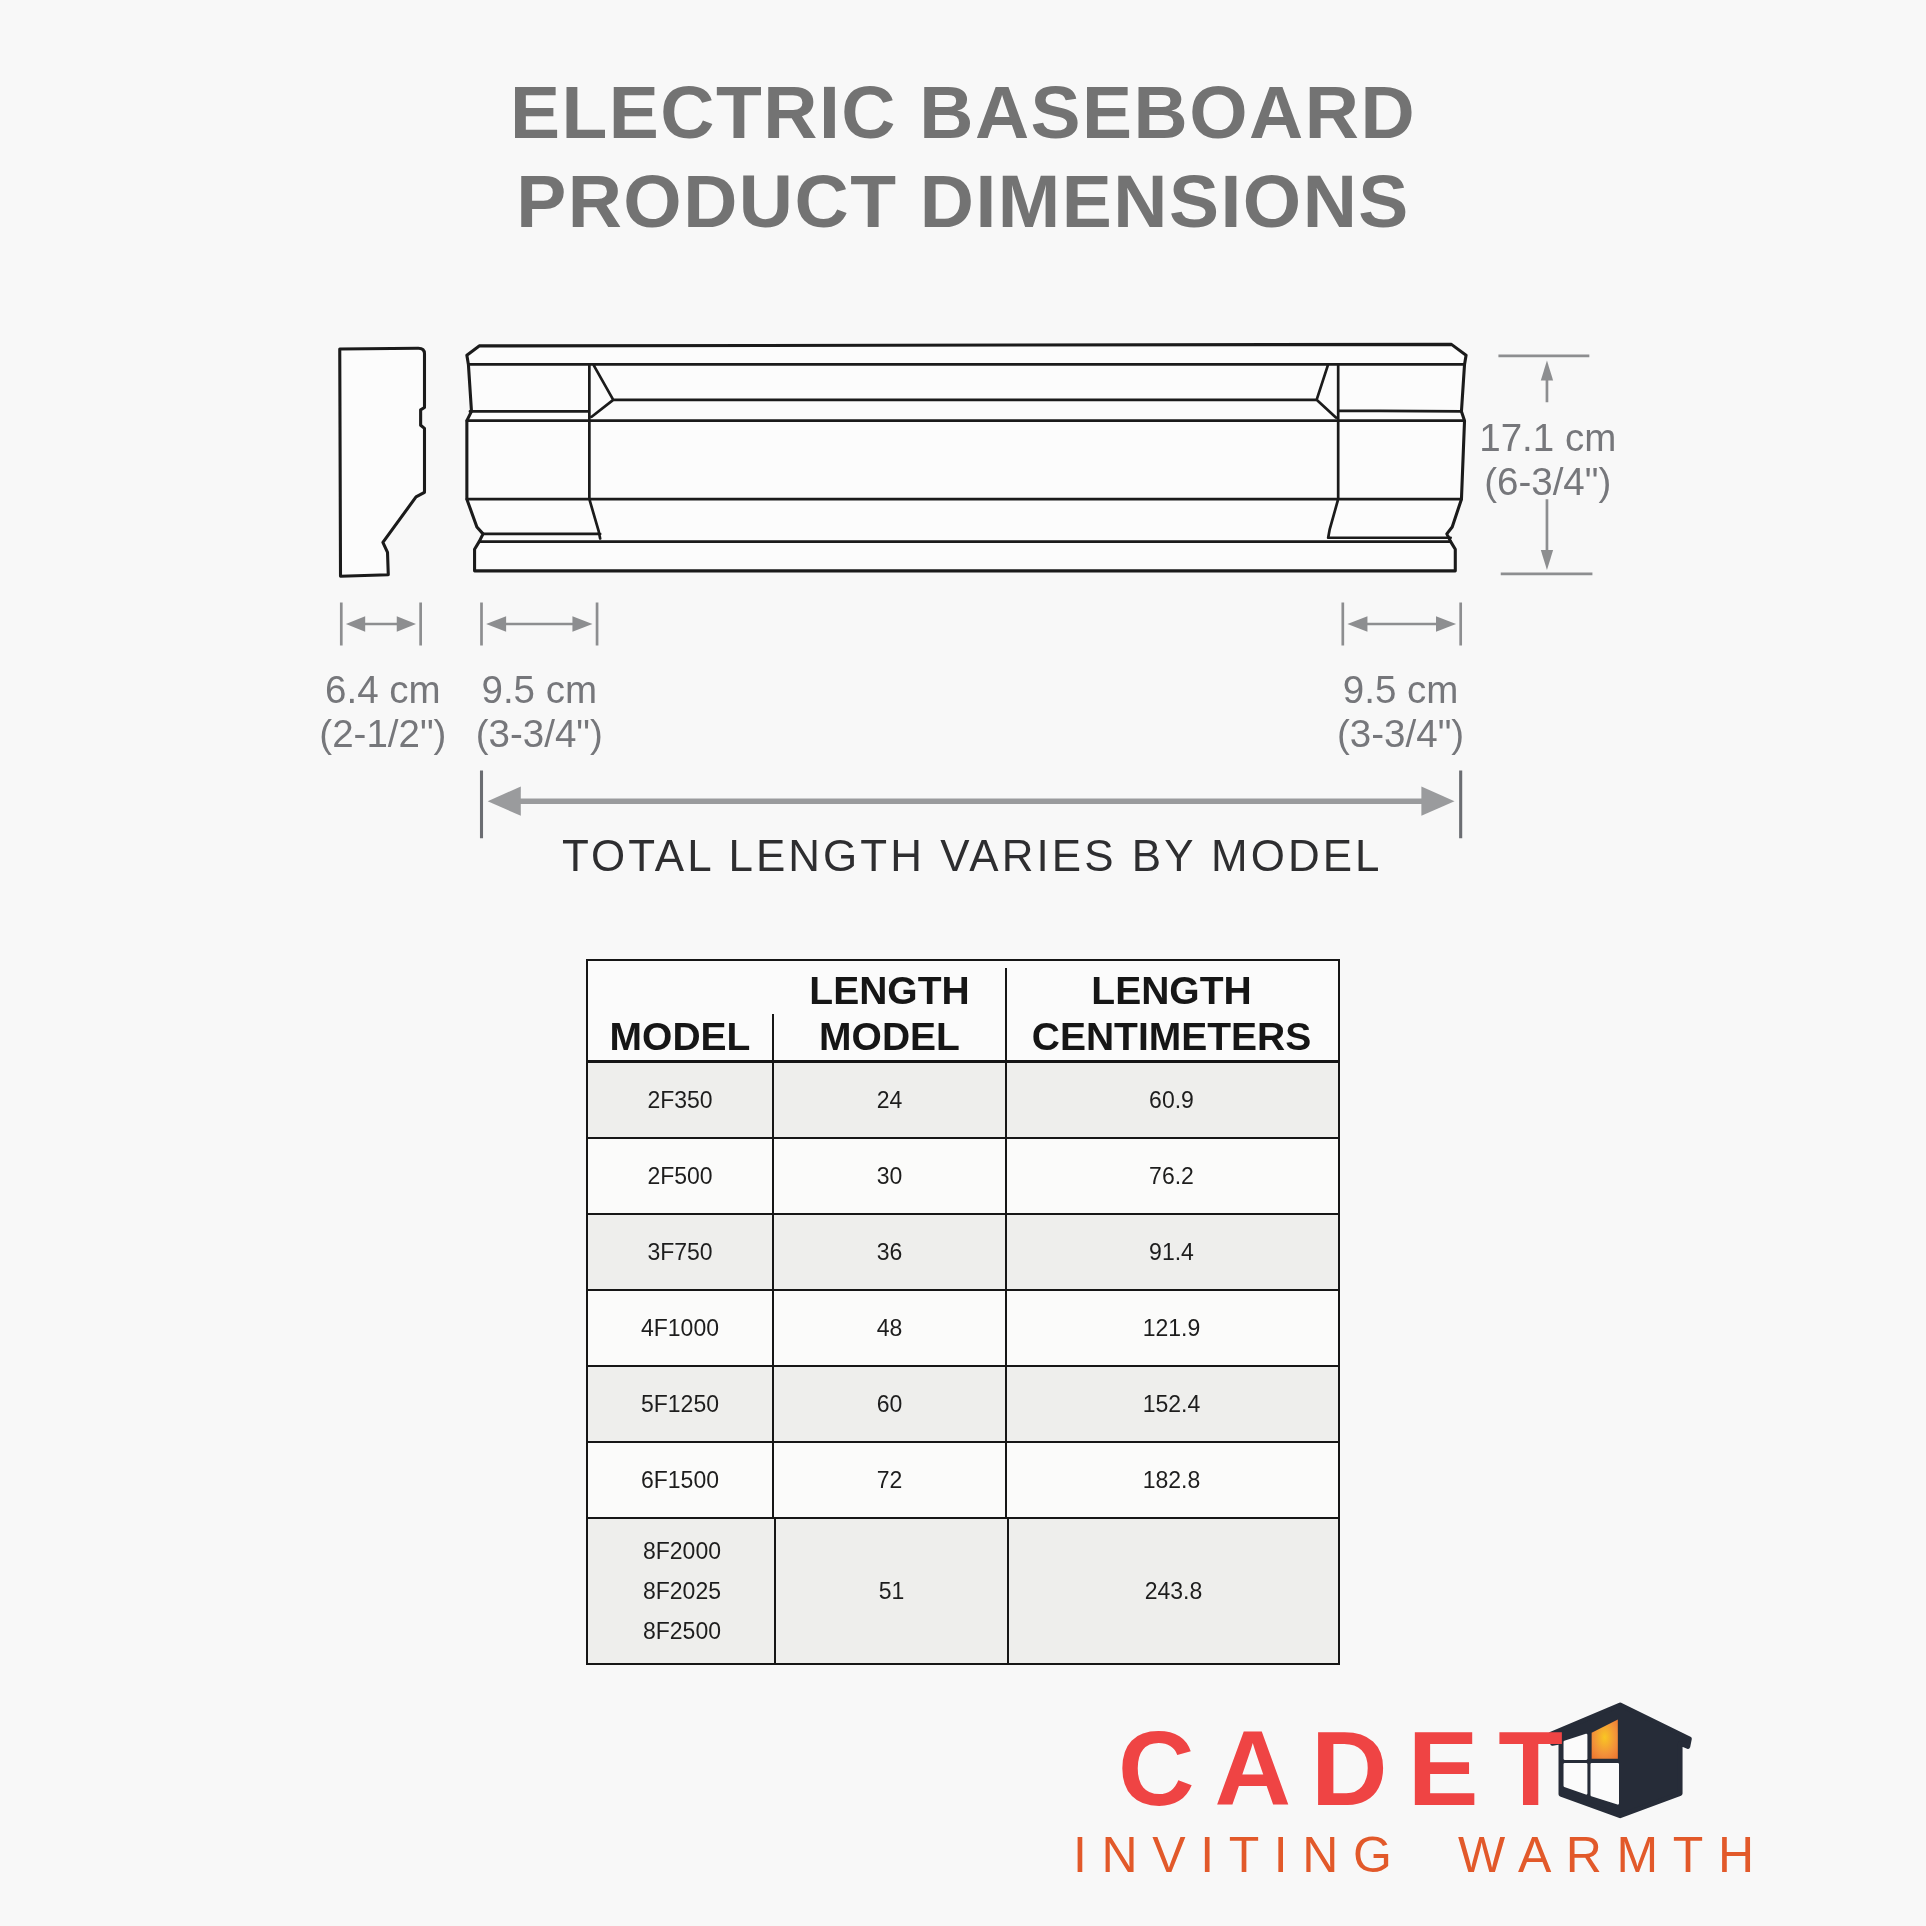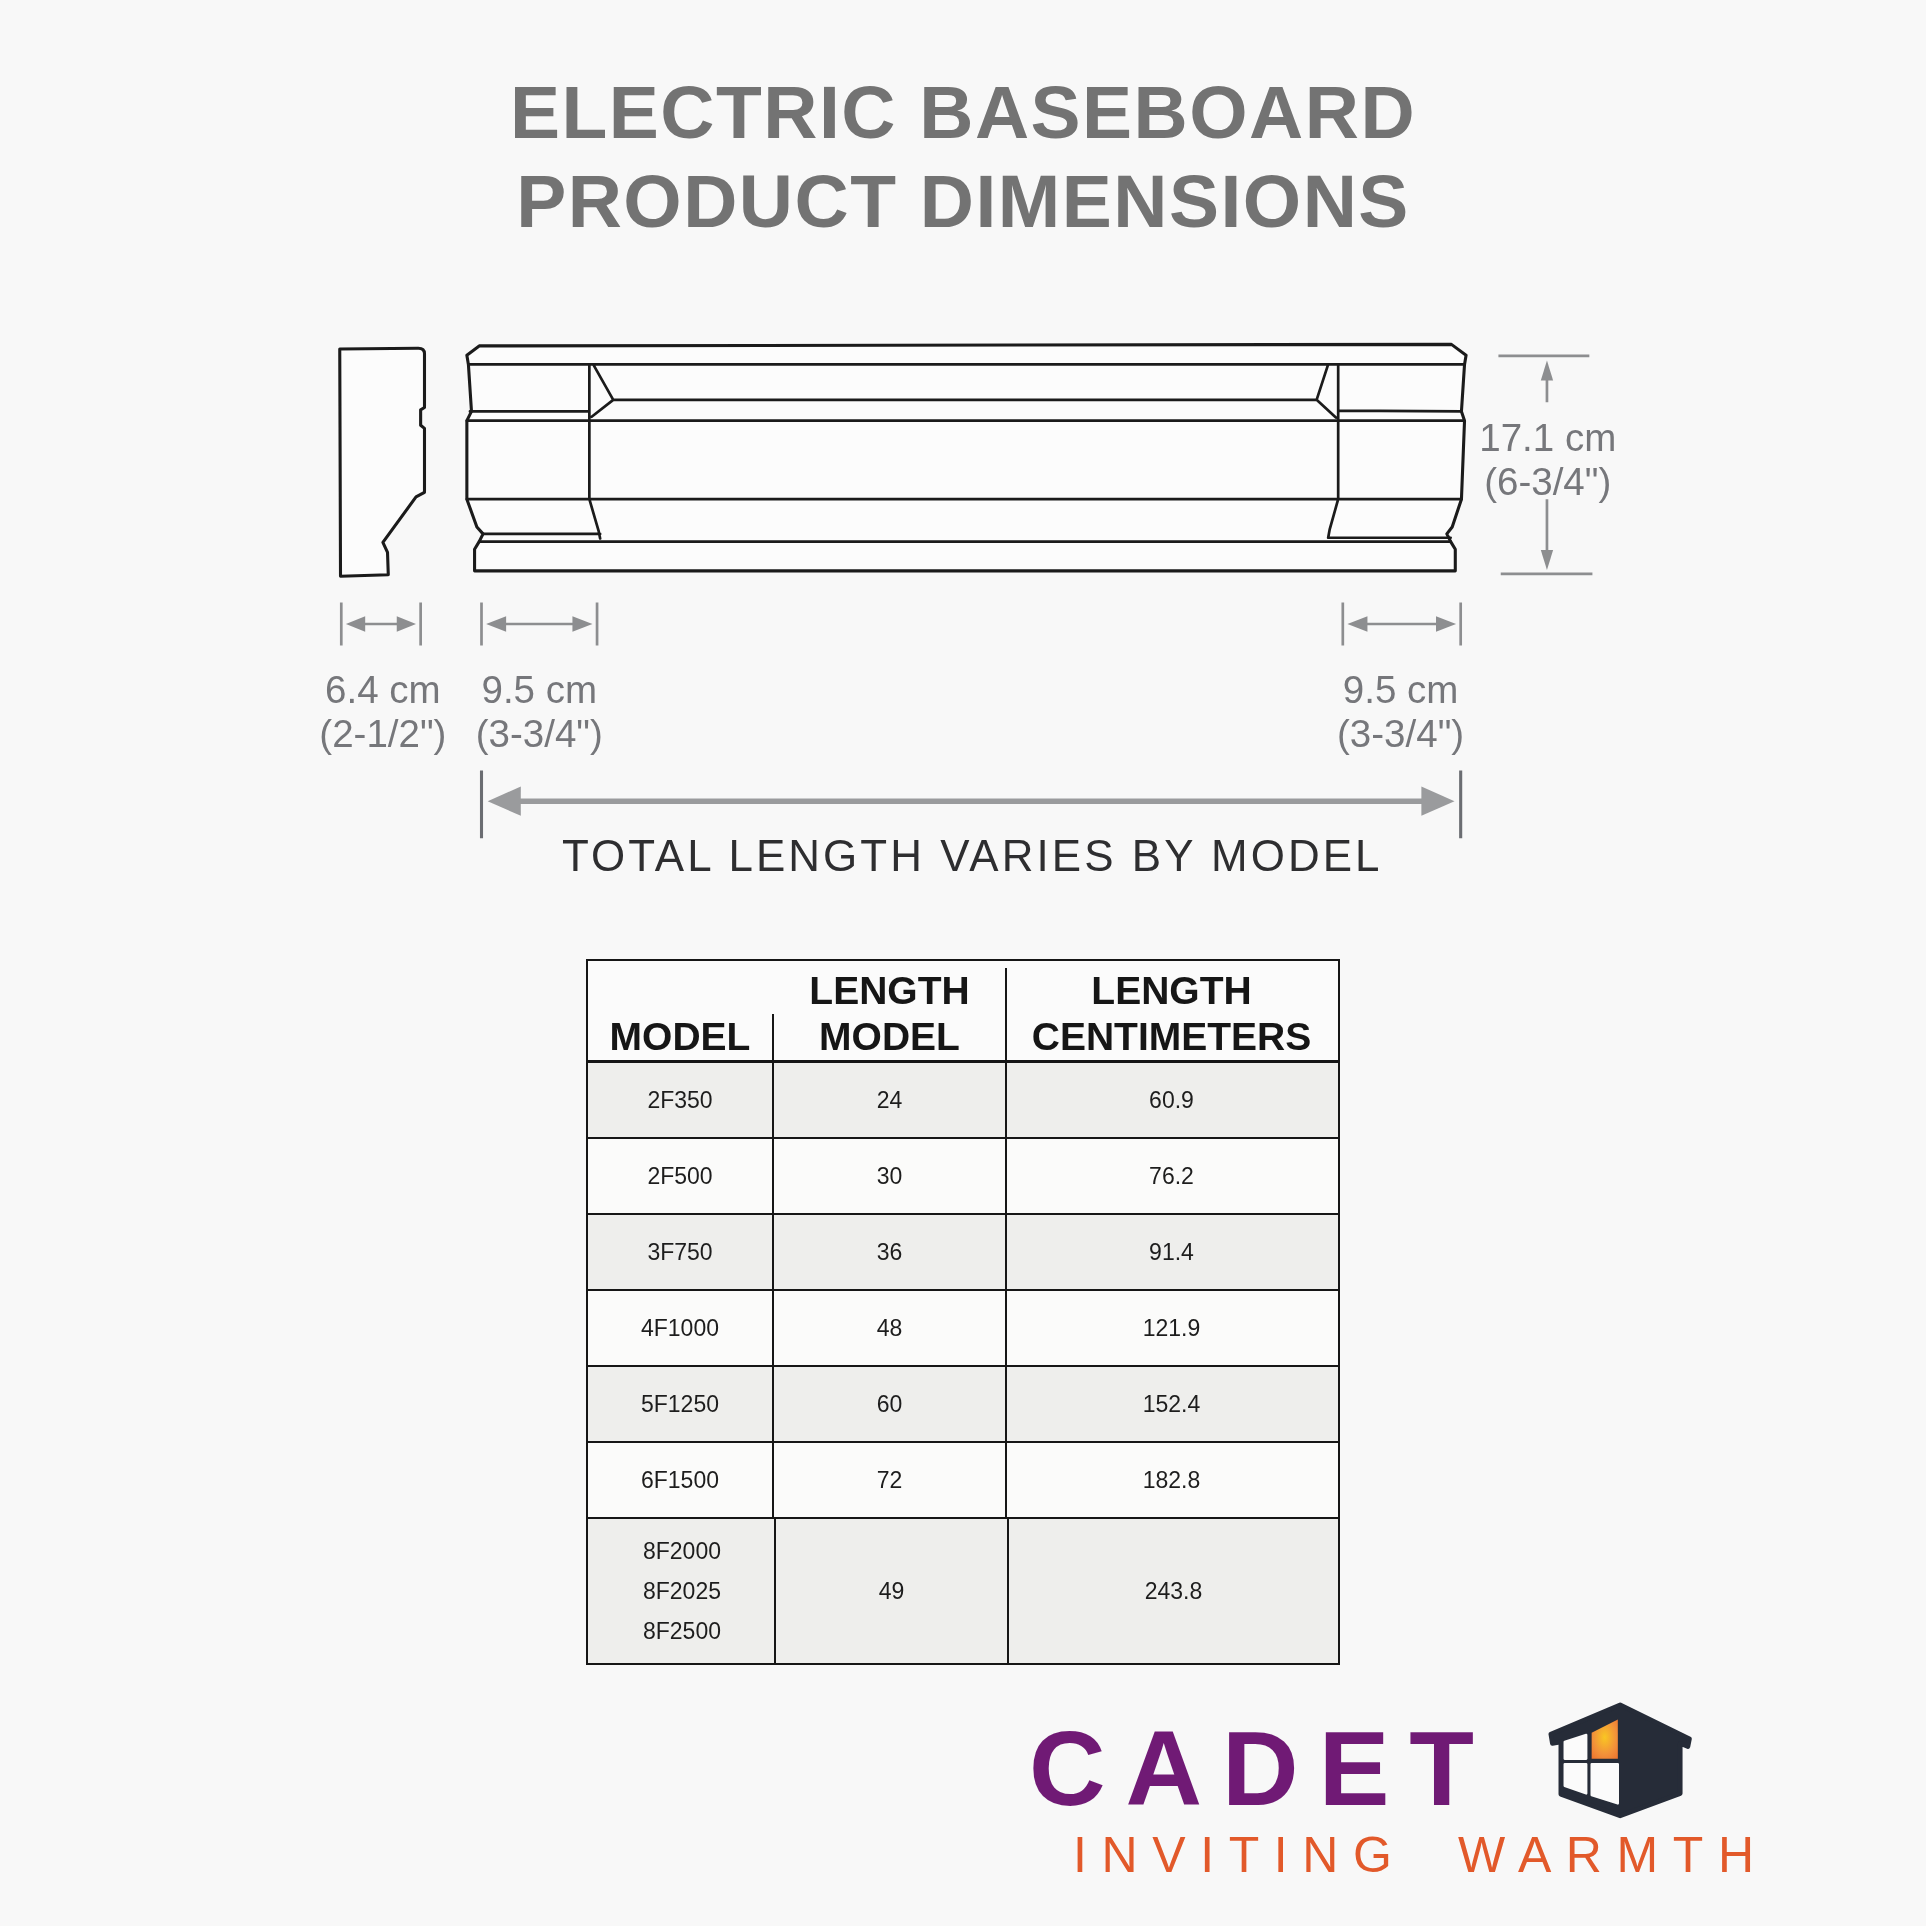--- a/index.html
+++ b/index.html
@@ -32,23 +32,23 @@
   .trow{border-bottom:2.3px solid #161616;}
   .trow.header{height:99px;border-bottom:3.1px solid #161616;background:#fbfbfb;align-items:flex-end;}
   .trow.rbody{height:74px;}
   .trow.rlast{height:144px;border-bottom:none;justify-content:flex-end;}
   .trow.odd{background:#eeeeec;}
   .trow.even{background:#fbfbfa;}
   .trow.header .cell{font-weight:bold;font-size:39px;line-height:46px;color:#161616;}
   .trow .cell{font-size:23px;color:#1d1d1d;line-height:40px;}
   
   .brand{
-    position:absolute;left:1029px;top:1715px;
+    position:absolute;left:1118px;top:1715px;
     font-size:106px;line-height:106px;font-weight:bold;
-    letter-spacing:20px;color:#701a75;white-space:nowrap;
+    letter-spacing:20px;color:#ef4444;white-space:nowrap;
   }
   .tagline{
     position:absolute;left:1073px;top:1835px;
     font-size:50px;line-height:41px;color:#e2592a;
     letter-spacing:14.6px;word-spacing:23px;white-space:nowrap;
   }
 </style>
 </head>
 <body>
 
@@ -218,21 +218,21 @@
         <div>182.8</div>
       </div>
   </div>
   <div class="trow rlast odd">
     <div class="cell c1">
       <div>8F2000</div>
       <div>8F2025</div>
       <div>8F2500</div>
     </div>
     <div class="cell c2">
-        <div>49</div>
+        <div>51</div>
       </div>
     <div class="cell c3">
         <div>243.8</div>
       </div>
   </div>
 </div>
 
 <div class="brand">CADET</div>
 <div class="tagline">INVITING WARMTH</div>
 

